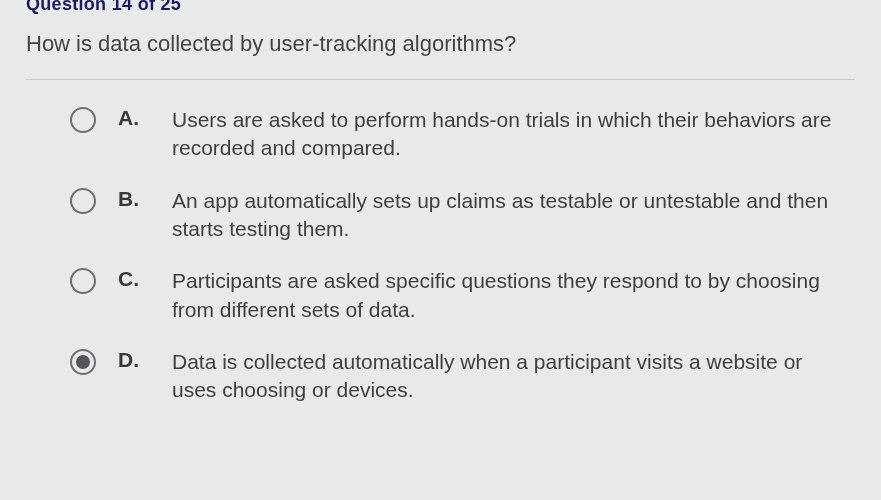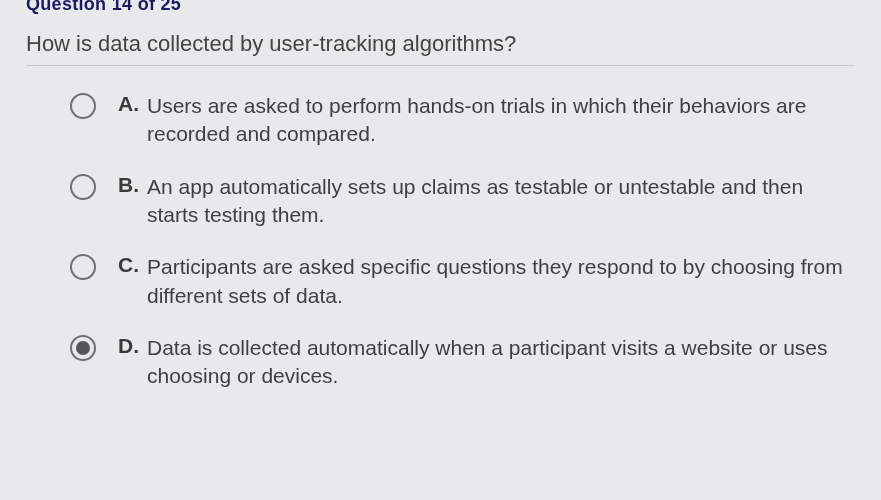--- a/index.html
+++ b/index.html
@@ -17,21 +17,21 @@
     font-size: 18px;
     color: #1a1a66;
     letter-spacing: 0.3px;
     padding-top: 0;
     margin-top: -6px;
     margin-bottom: 16px;
   }
   .question-text {
     font-size: 22px;
     color: #444;
-    margin-bottom: 8px;
+    margin-bottom: 22px;
     font-weight: 400;
   }
   .divider {
     border: none;
     border-top: 1px solid #c9c9cc;
     margin-bottom: 26px;
   }
   .options {
     padding-left: 44px;
     padding-right: 10px;
@@ -73,20 +73,21 @@
     font-weight: 700;
     font-size: 21px;
     color: #3a3a3a;
     margin-right: 8px;
     white-space: nowrap;
   }
   .opt-text {
     font-size: 21px;
     color: #3f3f42;
     line-height: 1.35;
+    margin-left: 25px;
   }
 </style>
 </head>
 <body>
 
 <div class="header-crumb">Question 14 of 25</div>
 
 <div class="question-text">How is data collected by user-tracking algorithms?</div>
 
 <hr class="divider">

